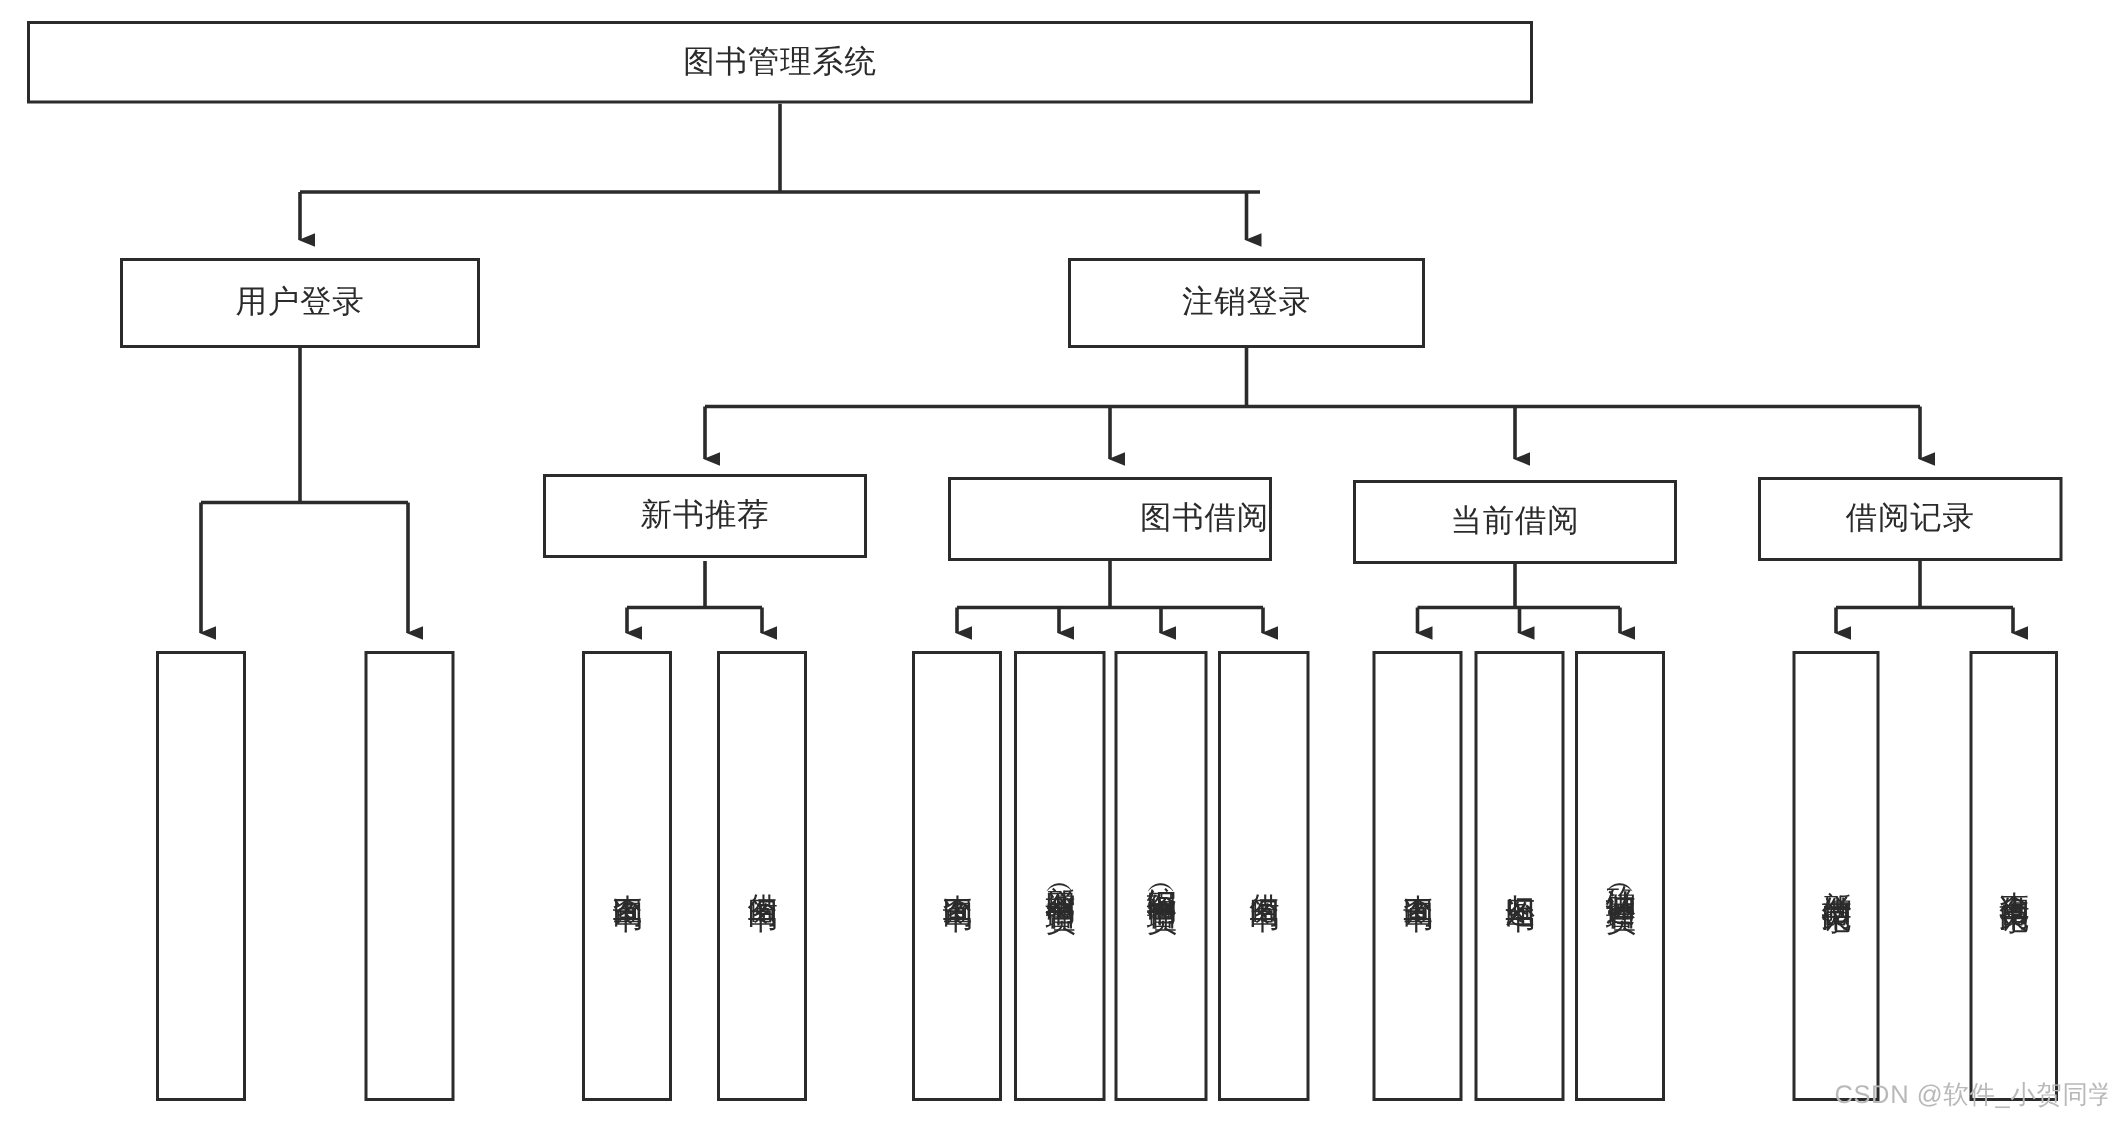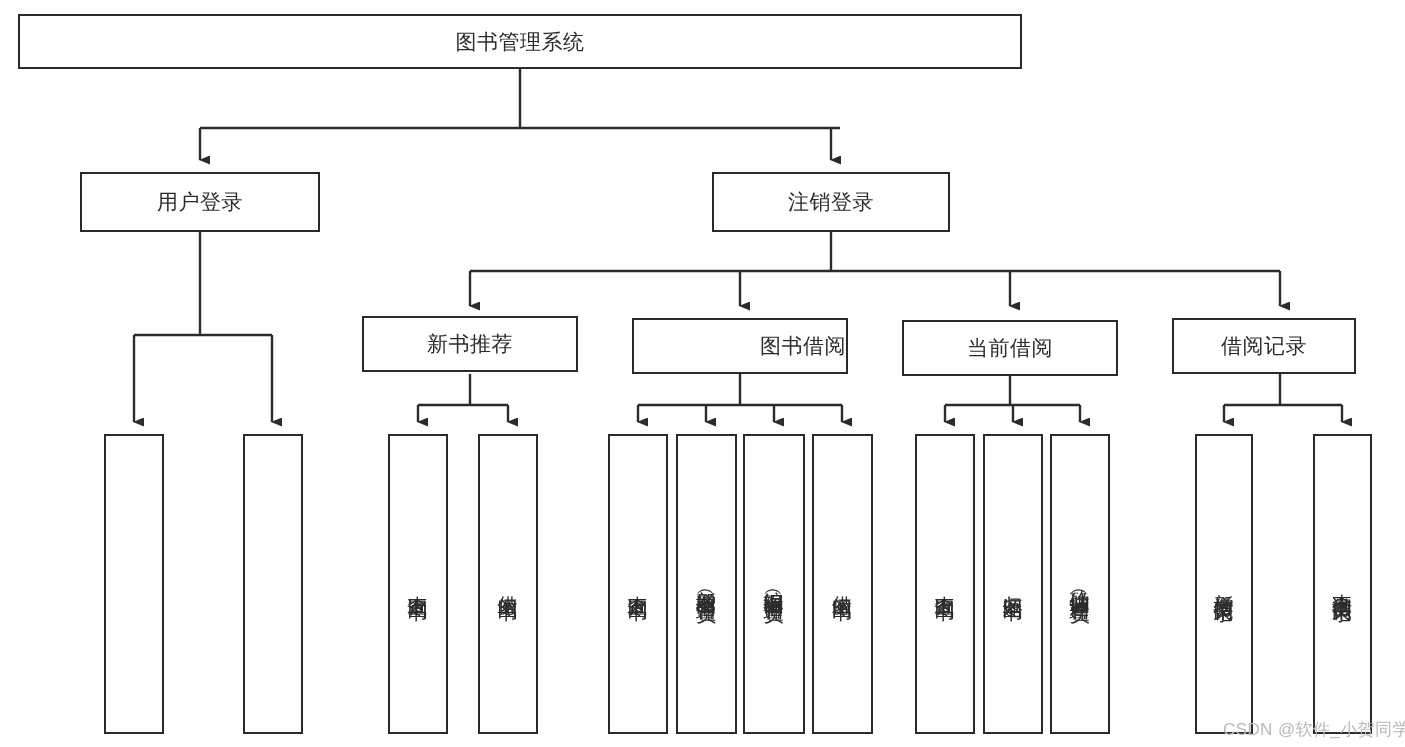--- a/index.html
+++ b/index.html
@@ -146,21 +146,21 @@
   <div id="level2-container">
       <div class="node horizontal" style="left: 362px; top: 316px; width: 216px; height: 56px;">
         <span class="node-label">新书推荐</span>
       </div>
       <div class="node horizontal" style="left: 632px; top: 318px; width: 216px; height: 56px; justify-content: flex-end;">
         <span class="node-label">图书借阅</span>
       </div>
       <div class="node horizontal" style="left: 902px; top: 320px; width: 216px; height: 56px;">
         <span class="node-label">当前借阅</span>
       </div>
-      <div class="node horizontal" style="left: 1172px; top: 318px; width: 184px; height: 56px;">
+      <div class="node horizontal" style="left: 1172px; top: 318px; width: 203px; height: 56px;">
         <span class="node-label">借阅记录</span>
       </div>
     </div>
   <div id="leaves-container">
       <div class="node vertical align-end" style="left: 104px; top: 434px; width: 60px; height: 300px;">
         <span class="node-label">用户登录</span>
       </div>
       <div class="node vertical align-end" style="left: 243px; top: 434px; width: 60px; height: 300px;">
         <span class="node-label">注销登录</span>
       </div>

